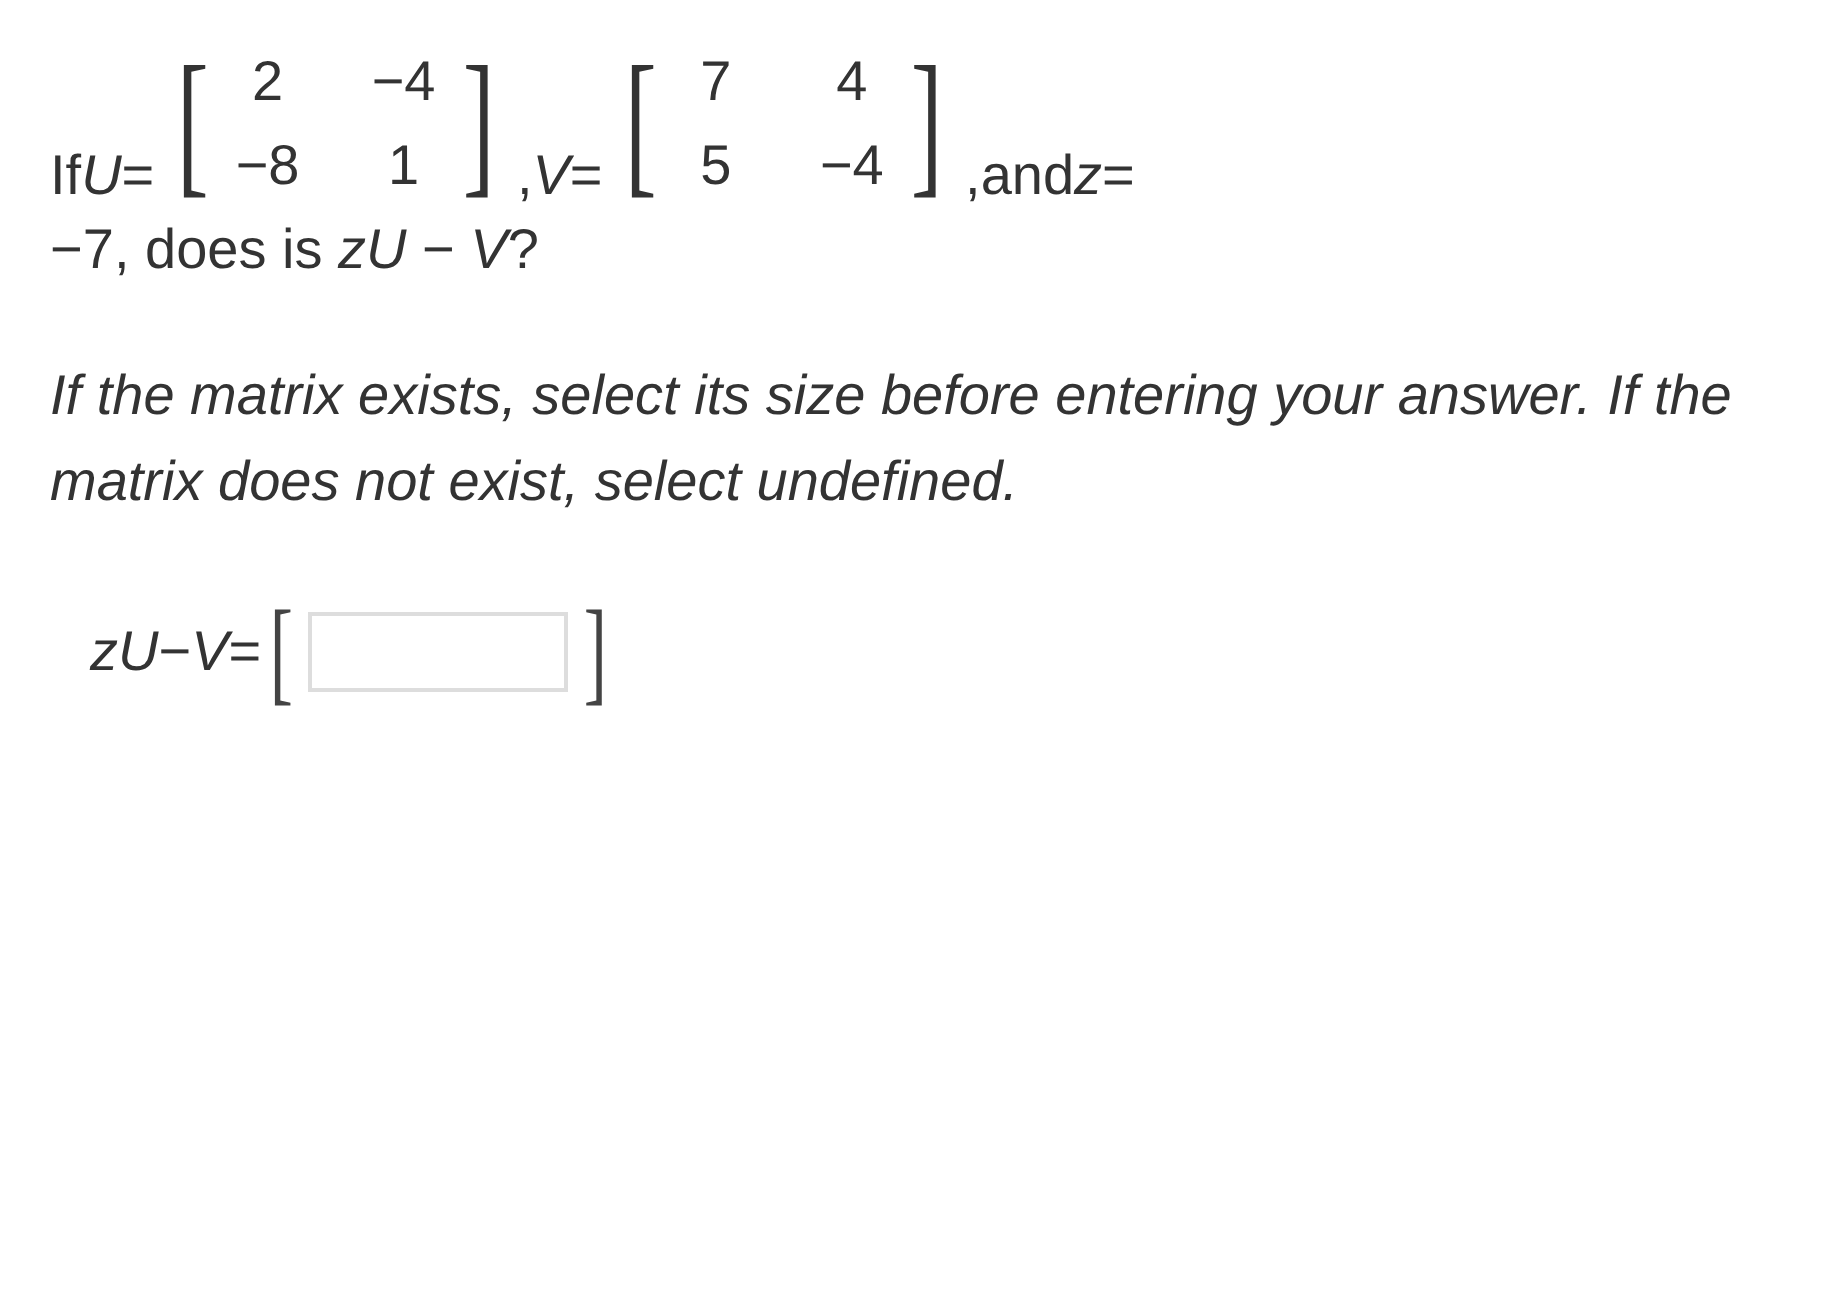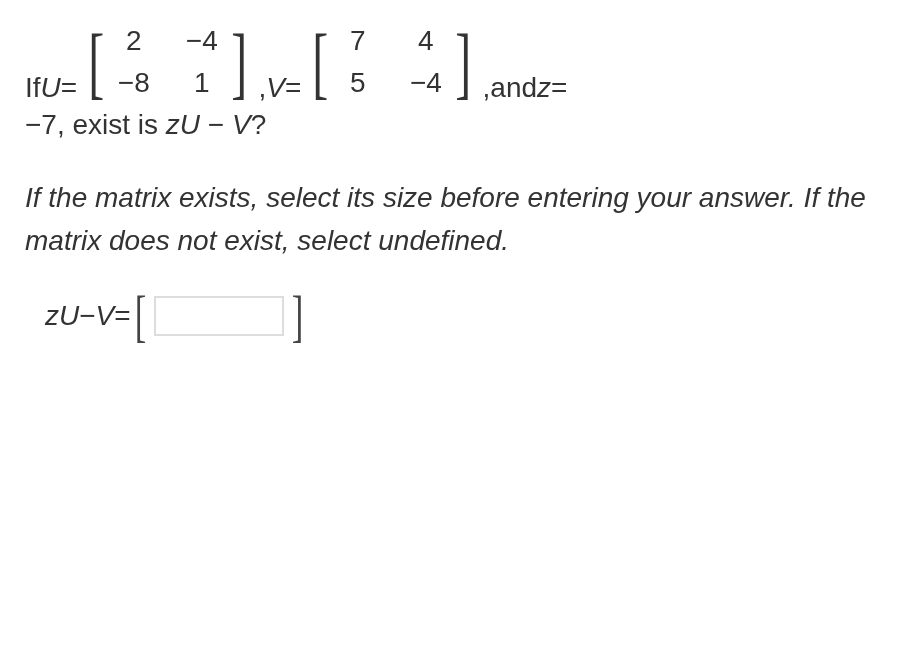--- a/index.html
+++ b/index.html
@@ -45,21 +45,21 @@
       line-height: 1.5;
     }
     .matrix-cell {
       min-width: 40px;
       text-align: center;
       font-family: Verdana, Geneva, sans-serif;
     }
     .instruction {
       font-style: italic;
       line-height: 1.55;
-      margin-bottom: 30px;
+      margin-bottom: 40px;
     }
     .answer-line {
       display: flex;
       align-items: center;
       margin-left: 20px;
     }
     .answer-bracket {
       font-size: 58px;
       font-weight: 100;
       line-height: 0.8;
@@ -117,21 +117,21 @@
     </span>
     <span class="bracket">]</span>
   </span>
   <span>, </span>
   <span>and </span>
   <span class="var">z</span>
   <span> = </span>
 </div>
 
 <div class="line2">
-  <span>−7</span><span>, exist is </span><span class="var">z</span><span class="var">U</span><span> − </span><span class="var">V</span><span>?</span>
+  <span>−7</span><span>, does is </span><span class="var">z</span><span class="var">U</span><span> − </span><span class="var">V</span><span>?</span>
 </div>
 
 <div class="instruction">If the matrix exists, select its size before entering your answer. If the matrix does not exist, select undefined.</div>
 
 <div class="answer-line">
   <span class="var">z</span>
     <span class="var">U</span>
     <span> − </span>
     <span class="var">V</span>
     <span> = </span>

